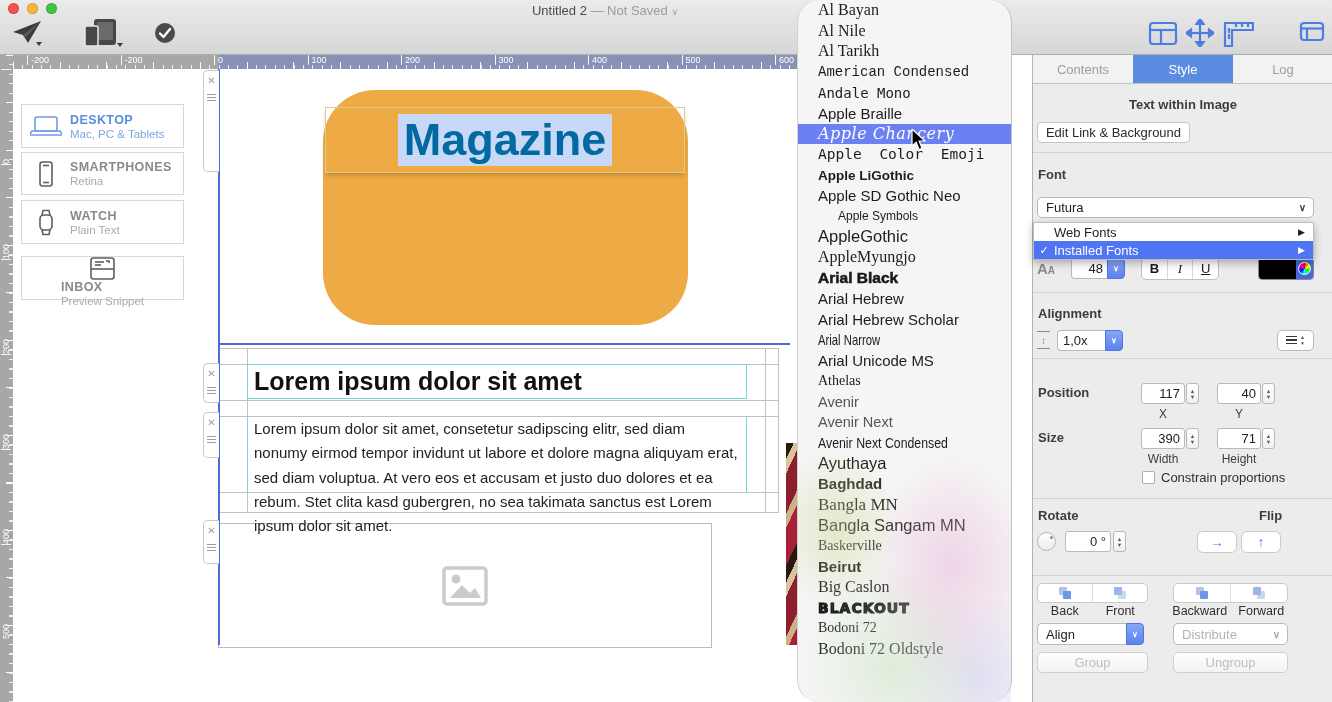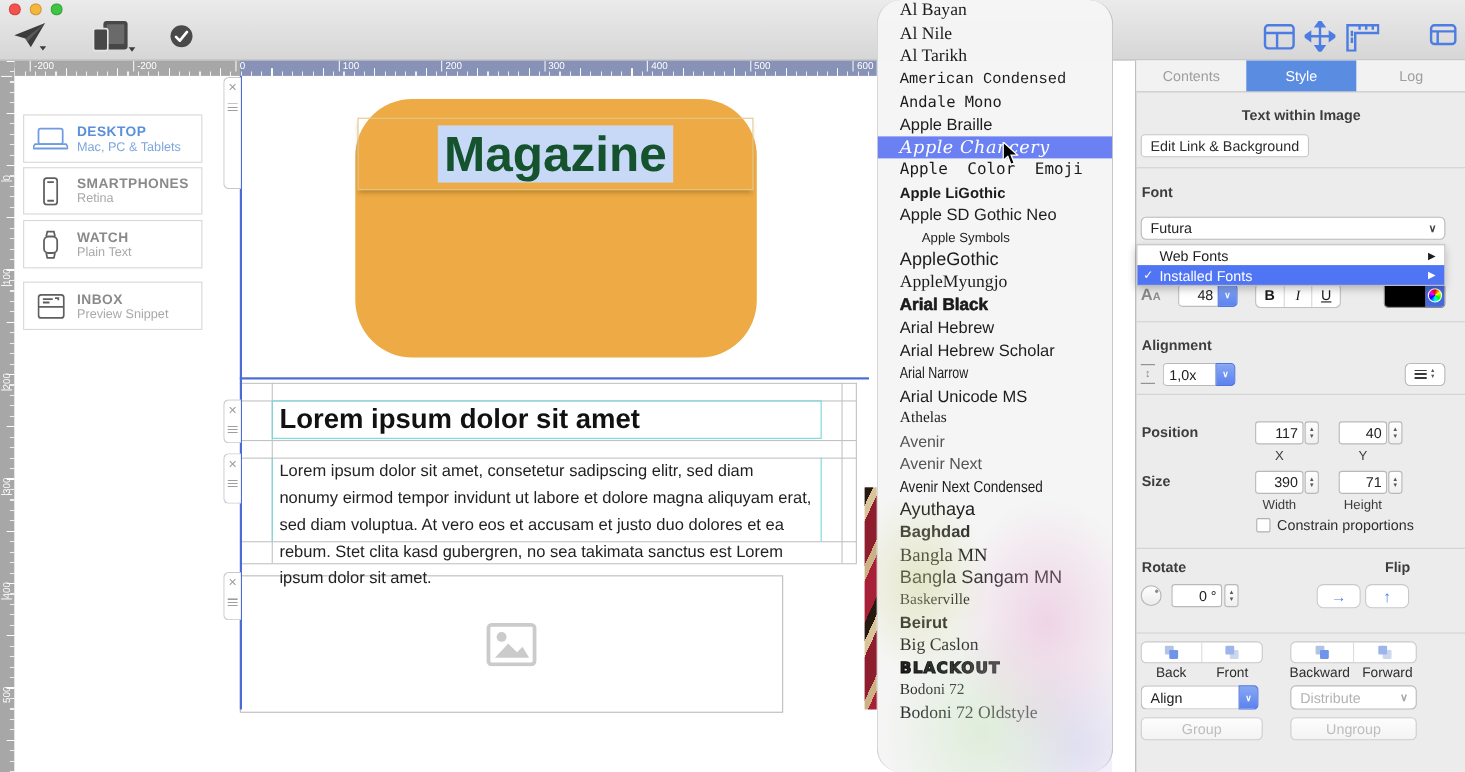--- a/index.html
+++ b/index.html
@@ -42,29 +42,29 @@
 
   
   .sidebar{position:absolute;left:13px;top:69px;width:205px;height:633px;background:#fff;}
   .dev-card{width:163px;margin-left:8px;height:44px;border:1px solid #d8d8d8;background:#fff;
     display:flex;align-items:center;}
   .dev-card .ic{width:48px;display:flex;justify-content:center;}
   .dev-card .tt{font-size:12.5px;font-weight:bold;letter-spacing:.4px;color:#8a8a8a;}
   .dev-card .st{font-size:11.5px;color:#a9a9a9;margin-top:1px;}
   .dev-card.selected .tt{color:#5a8fdb;} .dev-card.selected .st{color:#7ea6de;}
   .dev-card svg{stroke:#5f5f5f;} .dev-card.selected svg{stroke:#6f9ce2;}
-  .m1{margin-top:35px;} .m2{margin-top:4px;height:43px;} .m3{margin-top:5px;} .m4{margin-top:12px;}
+  .m1{margin-top:35px;} .m2{margin-top:4px;height:43px;} .m3{margin-top:5px;} .m4{margin-top:12px;flex-direction:column;}
 
   
   .blue-vline{position:absolute;left:218px;top:69px;width:2px;height:576px;background:#4b6cd6;z-index:3;}
   .blue-hline{position:absolute;left:218px;top:343px;width:572px;height:2px;background:#4b6cd6;z-index:3;}
   .magazine{position:absolute;left:323px;top:90px;width:365px;height:235px;background:#edaa45;border-radius:52px;}
   .mag-frame{position:absolute;left:325px;top:107px;width:360px;height:66px;border:1px solid #e2c98e;
     box-shadow:0 3px 4px -1px rgba(110,70,0,.35);display:flex;align-items:center;justify-content:center;}
-  .mag-sel{background:#c8d9f8;padding:0 6px;font-size:45px;font-weight:bold;color:#14532d;letter-spacing:0;line-height:52px;}
+  .mag-sel{background:#c8d9f8;padding:0 6px;font-size:45px;font-weight:bold;color:#0369a1;letter-spacing:0;line-height:52px;}
   .gline{position:absolute;background:#c2c2c2;z-index:1;}
   .heading-frame{position:absolute;left:247px;top:364px;width:500px;height:35px;border:1px solid #74d7db;z-index:2;}
   .heading-frame div{font-size:25px;font-weight:bold;color:#111;padding:1px 0 0 6px;line-height:31px;white-space:nowrap;}
   .body-frame{position:absolute;left:247px;top:416px;width:500px;height:76px;border-left:1px solid #74d7db;
     border-right:1px solid #74d7db;z-index:2;}
   .body-frame div{font-size:15px;color:#222;line-height:24.3px;padding:1px 6px 0 6px;}
   .placeholder{position:absolute;left:218px;top:523px;width:494px;height:125px;border:1px solid #bcbcbc;
     background:#fff;display:flex;align-items:center;justify-content:center;}
   .handle{position:absolute;left:203px;width:16px;background:#fff;border:1px solid #c8c8c8;border-right:none;
     border-radius:5px 0 0 5px;z-index:4;display:flex;flex-direction:column;align-items:center;}
@@ -200,20 +200,25 @@
 <body>
 
 <div id="app">
 
   <div class="titlebar">
     <div class="traffic">
       <span class="tl red"></span>
       <span class="tl yellow"></span>
       <span class="tl green"></span>
     </div>
+    <div class="win-title">
+      <span>Untitled 2</span>
+      <span class="sub">— Not Saved</span>
+      <span class="chev">∨</span>
+    </div>
     <div class="tb-left">
       <span class="ticon">
         <svg width="32" height="28" viewBox="0 0 32 28">
           <polygon points="1,13 29,2 16,24 11,16" fill="#3c3c3c"></polygon>
           <polygon points="11,16 29,2 13,19" fill="#5a5a5a"></polygon>
           <polygon points="24,23 30,23 27,27" fill="#3c3c3c"></polygon>
         </svg>
       </span>
       <span class="ticon" style="margin-left:12px;">
         <svg width="40" height="30" viewBox="0 0 40 30">

